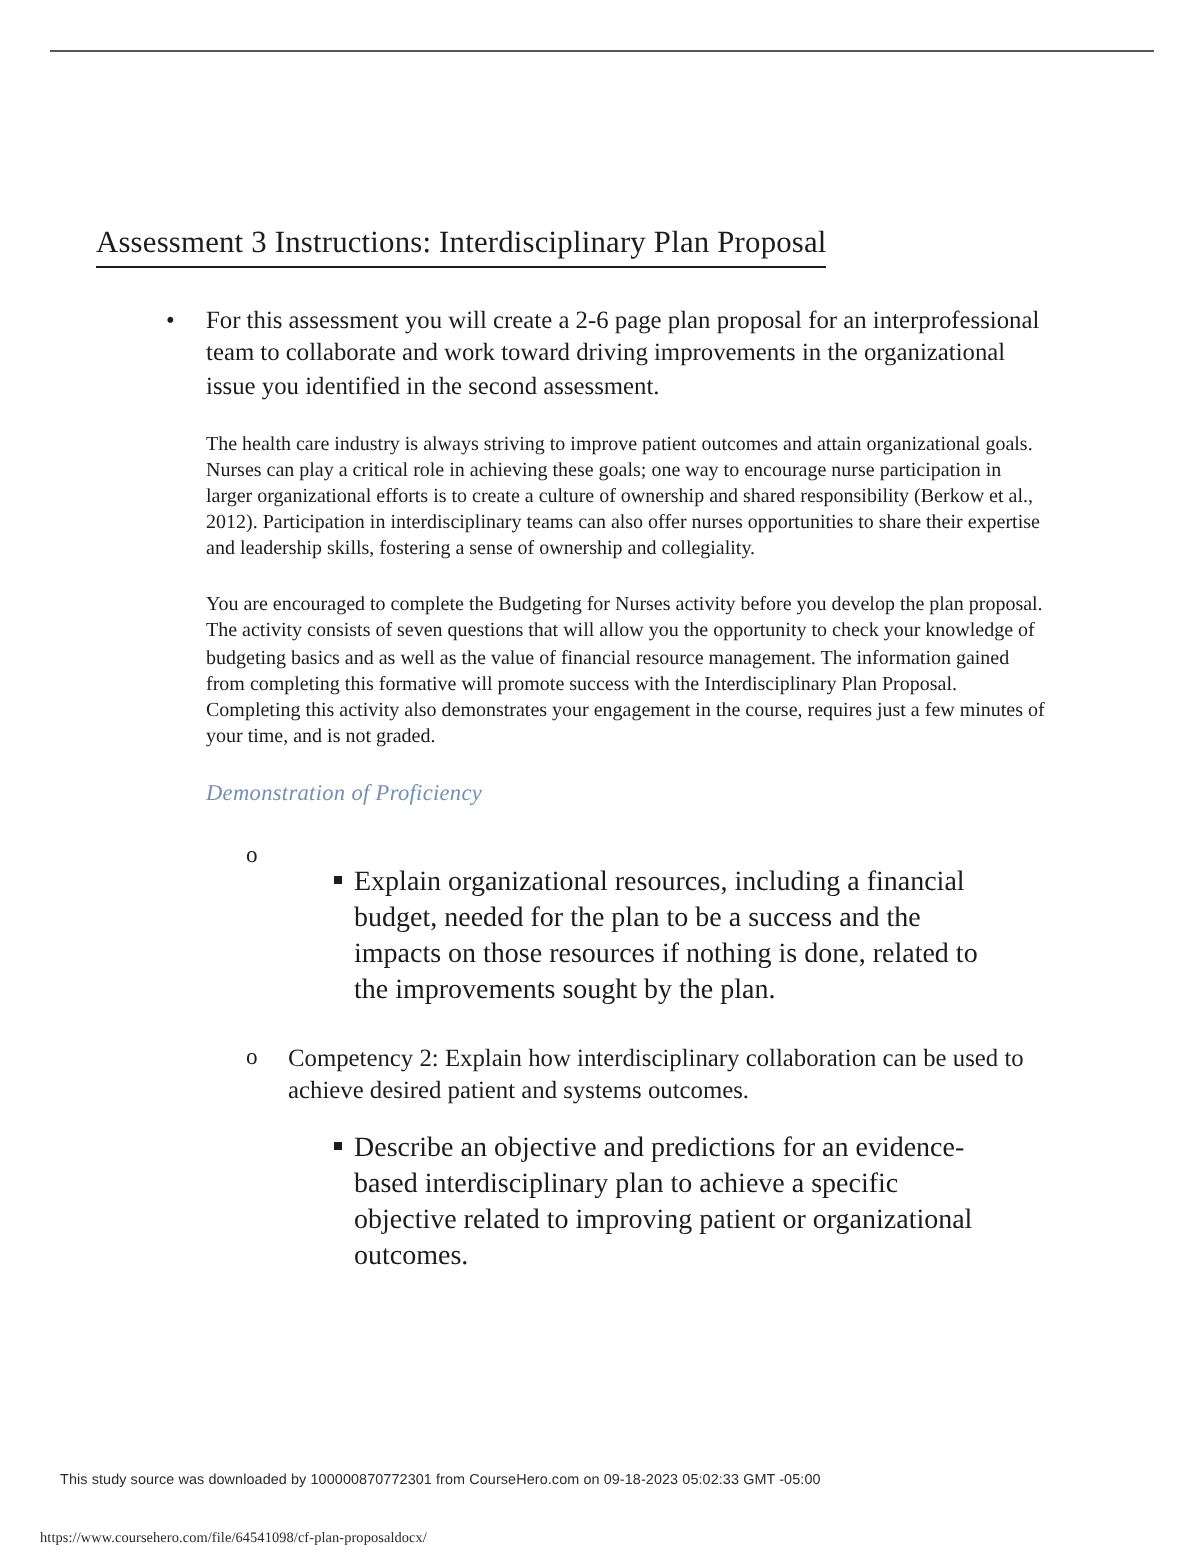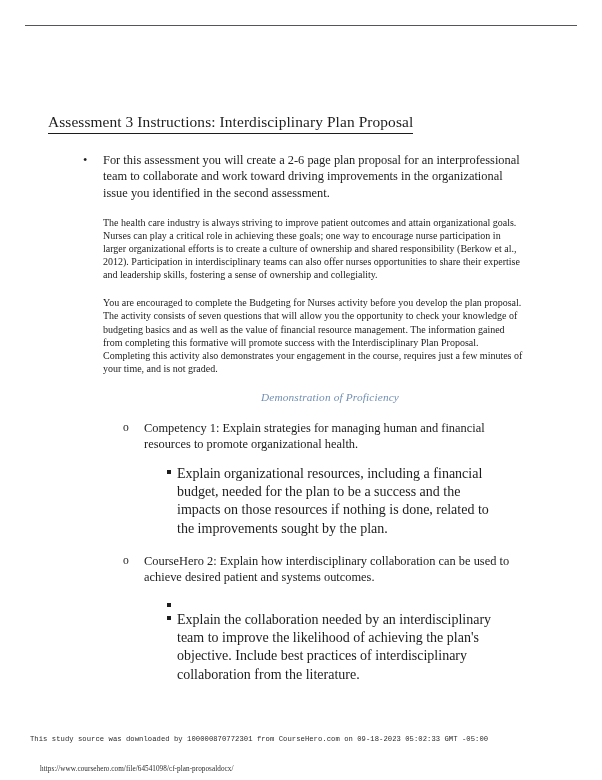--- a/index.html
+++ b/index.html
@@ -84,21 +84,20 @@
   .spacer-md { height: 15px; }
 
   .section-head {
     margin: 0;
     padding: 0 16px 0 103px;
     font-size: 11.3px;
     font-style: italic;
     color: #7290b5;
     line-height: 1.3;
     letter-spacing: 0.15px;
-    text-align: center;
   }
 
   
   .lvl2 {
     position: relative;
     margin: 0;
     padding: 0 58px 0 144px;
     font-size: 12.4px;
     line-height: 1.30;
   }
@@ -129,25 +128,25 @@
 
   
   .footer-note {
     position: absolute;
     left: 30px;
     top: 735px;
     font-size: 7.2px;
     color: #2a2a2a;
     letter-spacing: 0.05px;
     white-space: nowrap;
-    font-family: Liberation Mono, monospace;
+    font-family: Liberation Sans, sans-serif;
   }
   .footer-url {
     position: absolute;
-    left: 40px;
+    left: 20px;
     top: 765px;
     font-size: 7.2px;
     color: #2a2a2a;
     letter-spacing: 0.05px;
     white-space: nowrap;
     font-family: "Liberation Serif", "DejaVu Serif", serif;
     text-align: center;
   }
 </style>
 </head>
@@ -177,48 +176,44 @@
     <p class="para">You are encouraged to complete the Budgeting for Nurses activity before you develop the plan proposal. The activity consists of seven questions that will allow you the opportunity to check your knowledge of budgeting basics and as well as the value of financial resource management. The information gained from completing this formative will promote success with the Interdisciplinary Plan Proposal. Completing this activity also demonstrates your engagement in the course, requires just a few minutes of your time, and is not graded.</p>
 
     <div class="spacer-md"></div>
 
     <div class="section-head">Demonstration of Proficiency</div>
 
     <div class="spacer-md"></div>
 
     <div class="lvl2">
       <span class="marker">o</span>
-      <span>Competency 1: Explain strategies for managing human and financial resources to promote organizational health.</span>
     </div>
 
     <div class="spacer-sm"></div>
 
     <div class="lvl3">
       <span class="marker"></span>
       <span>Explain organizational resources, including a financial budget, needed for the plan to be a success and the impacts on those resources if nothing is done, related to the improvements sought by the plan.</span>
     </div>
 
     <div class="spacer-md"></div>
 
     <div class="lvl2">
       <span class="marker">o</span>
-      <span>CourseHero 2: Explain how interdisciplinary collaboration can be used to achieve desired patient and systems outcomes.</span>
+      <span>Competency 2: Explain how interdisciplinary collaboration can be used to achieve desired patient and systems outcomes.</span>
     </div>
 
     <div class="spacer-sm"></div>
 
     <div class="lvl3">
       <span class="marker"></span>
+      <span>Describe an objective and predictions for an evidence-based interdisciplinary plan to achieve a specific objective related to improving patient or organizational outcomes.</span>
     </div>
 
     <div class="spacer-sm"></div>
 
-    <div class="lvl3">
-      <span class="marker"></span>
-      <span>Explain the collaboration needed by an interdisciplinary team to improve the likelihood of achieving the plan's objective. Include best practices of interdisciplinary collaboration from the literature.</span>
-    </div>
 
   </div>
 
   <div class="footer-note">This study source was downloaded by 100000870772301 from CourseHero.com on 09-18-2023 05:02:33 GMT -05:00</div>
   <div class="footer-url">https://www.coursehero.com/file/64541098/cf-plan-proposaldocx/</div>
 
 </div>
 
 </body></html>

